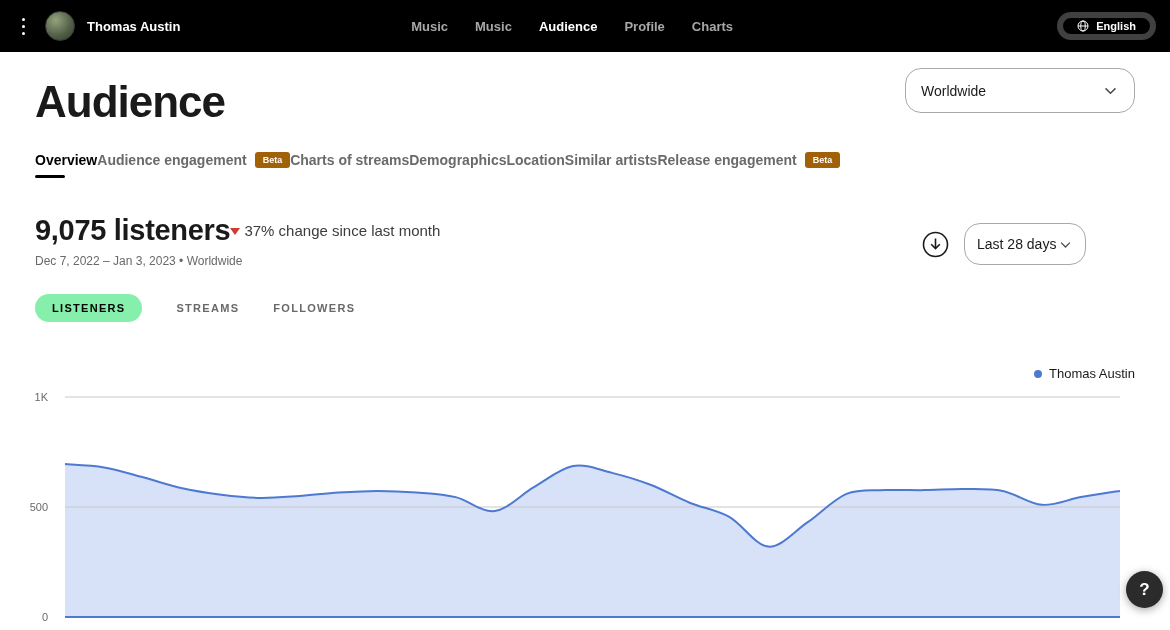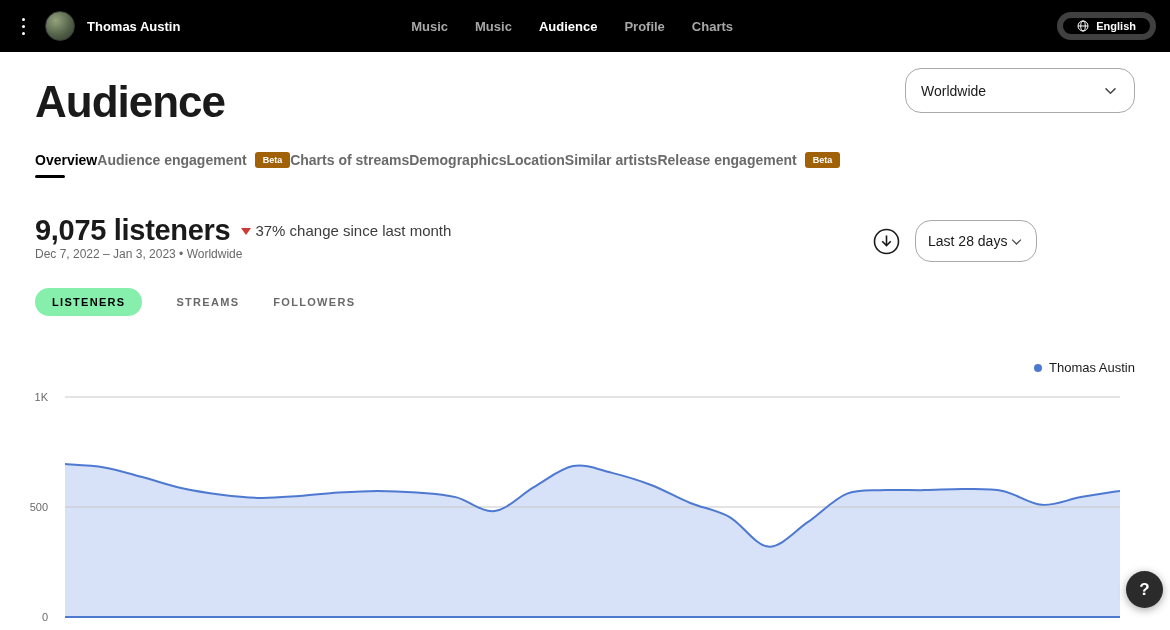--- a/index.html
+++ b/index.html
@@ -32,39 +32,39 @@
 
   .tabs{display:flex;align-items:flex-start;margin-top:26px}
   .tab{position:relative;display:flex;align-items:center;gap:8px;font-size:14px;font-weight:700;
     color:#6a6a6a;padding-bottom:16px;cursor:pointer;background:none;border:none;
     font-family:inherit;white-space:nowrap}
   .tab.active{color:#000}
   .tab .underline{position:absolute;bottom:6px;left:0;width:30px;height:3px;background:#000;border-radius:2px}
   .badge{background:#a16207;color:#fff;font-size:9px;font-weight:700;padding:3px 8px;border-radius:3px}
 
   .stats-row{display:flex;justify-content:space-between;margin-top:30px}
-  .headline-row{display:flex;align-items:center;gap:11px}
+  .headline-row{display:flex;align-items:center;}
   .headline{font-size:29px;font-weight:700;letter-spacing:-.3px}
   .change{display:flex;align-items:center;gap:4px;font-size:15px;color:#3c3c3c}
   .tri-down{width:0;height:0;border-left:5px solid transparent;border-right:5px solid transparent;
     border-top:7px solid #cf3a32;margin-top:2px}
-  .subtitle{font-size:12px;color:#696969;}
-  .stats-right{display:flex;align-items:center;gap:15px;margin-right:98px;margin-top:6px}
+  .subtitle{font-size:12px;color:#696969;margin-top:7px}
+  .stats-right{display:flex;align-items:center;gap:15px;margin-right:49px;margin-top:6px}
   .download-btn{width:28px;height:28px;background:none;border:none;cursor:pointer;padding:0;display:flex;align-items:center;justify-content:center}
 
   .pills{display:flex;align-items:center;gap:34px;margin-top:26px}
   .pill{font-size:11px;font-weight:700;letter-spacing:1.3px;color:#696969;background:none;border:none;
     cursor:pointer;font-family:inherit}
   .pill.active{background:#86efac;color:#000;padding:8px 17px;border-radius:16px}
 
   
   .chart-section{margin-top:44px}
   .legend{display:flex;justify-content:flex-end;align-items:center;gap:7px;font-size:13px;color:#1a1a1a;margin-bottom:4px}
   .legend-dot{width:8px;height:8px;border-radius:50%;background:#4d79d1}
-  .chart-wrap{position:relative;height:232px;margin:14px 15px 0 30px}
+  .chart-wrap{position:relative;height:232px;margin:8px 15px 0 30px}
   .chart-wrap svg{display:block;width:100%;height:100%}
   #ylabels{position:absolute;inset:0;pointer-events:none}
   .ytick{position:absolute;right:calc(100% + 17px);transform:translateY(-50%);
     font-size:11px;color:#6a6a6a;white-space:nowrap}
 
   .help-btn{position:fixed;right:7px;bottom:22px;width:37px;height:37px;border-radius:50%;
     background:#2b2b2b;color:#fff;font-size:17px;font-weight:700;border:none;cursor:pointer;
     box-shadow:0 2px 8px rgba(0,0,0,.35)}
 </style>
 </head>

